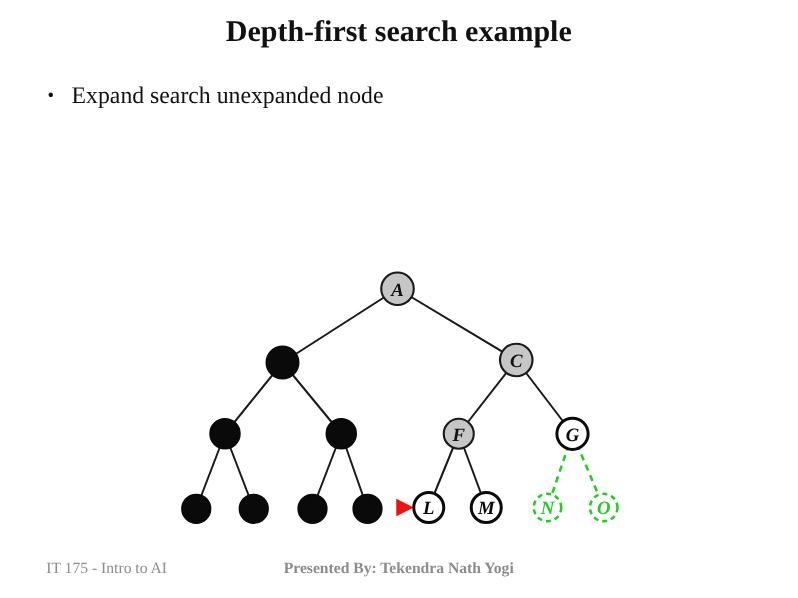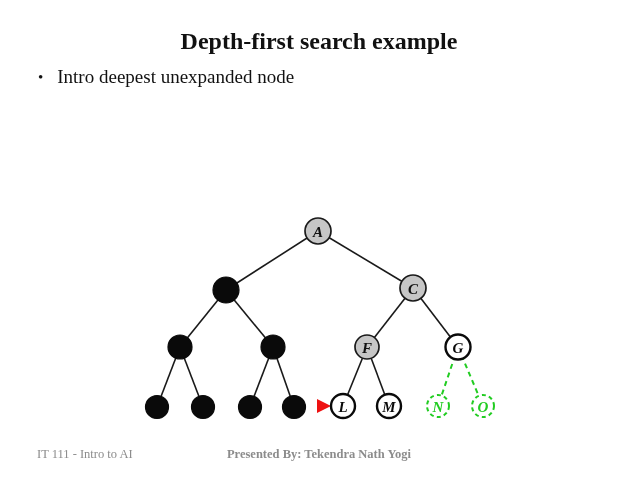--- a/index.html
+++ b/index.html
@@ -5,21 +5,21 @@
   html,body{margin:0;padding:0;background:#ffffff;}
   .slide{
     position:relative;
     width:638px;height:478px;
     background:#ffffff;
     overflow:hidden;
     font-family:"Liberation Serif", serif;
   }
   .title{
     position:absolute;top:13px;left:0;right:0;
-    margin:15px;
+    margin:0;
     text-align:center;
     font-family:"Liberation Serif", serif;
     font-size:24px;font-weight:bold;color:#111111;
   }
   .bullet-row{
     position:absolute;top:65px;left:38px;
     display:flex;align-items:flex-start;
     font-size:19px;color:#111111;
   }
   .bullet-marker{
@@ -40,21 +40,21 @@
 </style>
 </head>
 <body>
 
 <div class="slide">
 
   <h1 class="title">Depth-first search example</h1>
 
   <div class="bullet-row">
     <span class="bullet-marker">•</span>
-    <span class="bullet-text">Intro deepest unexpanded node</span>
+    <span class="bullet-text">Expand search unexpanded node</span>
   </div>
 
   <svg id="tree" class="tree-svg" width="638" height="478" viewBox="0 0 638 478">
       <line x1="318" y1="231" x2="226" y2="290" stroke="#1a1a1a" stroke-width="1.6"></line>
       <line x1="318" y1="231" x2="413" y2="288" stroke="#1a1a1a" stroke-width="1.6"></line>
       <line x1="226" y1="290" x2="180" y2="347" stroke="#1a1a1a" stroke-width="1.6"></line>
       <line x1="226" y1="290" x2="273" y2="347" stroke="#1a1a1a" stroke-width="1.6"></line>
       <line x1="413" y1="288" x2="367" y2="347" stroke="#1a1a1a" stroke-width="1.6"></line>
       <line x1="413" y1="288" x2="458" y2="347" stroke="#1a1a1a" stroke-width="1.6"></line>
       <line x1="180" y1="347" x2="157" y2="407" stroke="#1a1a1a" stroke-width="1.6"></line>
@@ -86,17 +86,17 @@
       <circle cx="389" cy="406" r="12" fill="#ffffff" stroke="#0a0a0a" stroke-width="2.4"></circle>
       <text x="389" y="411.5" text-anchor="middle" fill="#0a0a0a" font-family="&quot;Liberation Serif&quot;, serif" font-style="italic" font-weight="bold" font-size="15">M</text>
       <circle cx="438" cy="406" r="11" fill="#ffffff" stroke="#22cc22" stroke-width="2" stroke-dasharray="4 3.2"></circle>
       <text x="438" y="411.5" text-anchor="middle" fill="#22cc22" font-family="&quot;Liberation Serif&quot;, serif" font-style="italic" font-weight="bold" font-size="15">N</text>
       <circle cx="483" cy="406" r="11" fill="#ffffff" stroke="#22cc22" stroke-width="2" stroke-dasharray="4 3.2"></circle>
       <text x="483" y="411.5" text-anchor="middle" fill="#22cc22" font-family="&quot;Liberation Serif&quot;, serif" font-style="italic" font-weight="bold" font-size="15">O</text>
     </svg>
 
   <div class="footer">
     <span class="f-center">Presented By: Tekendra Nath Yogi</span>
-    <span class="f-left">IT 111 - Intro to AI</span>
+    <span class="f-left">IT 175 - Intro to AI</span>
     <span class="f-right">38</span>
   </div>
 
 </div>
 
 </body></html>

